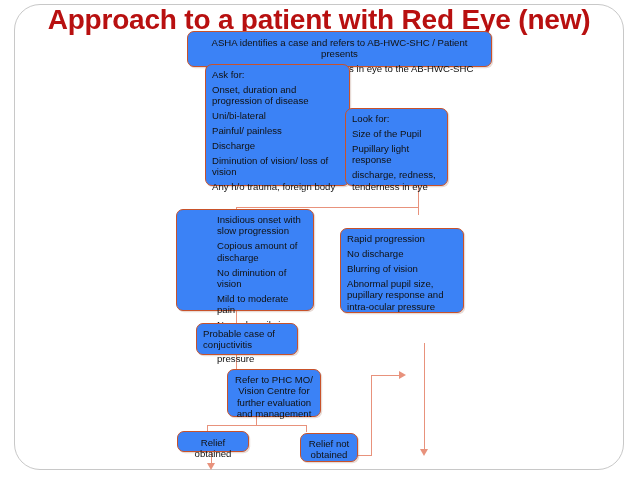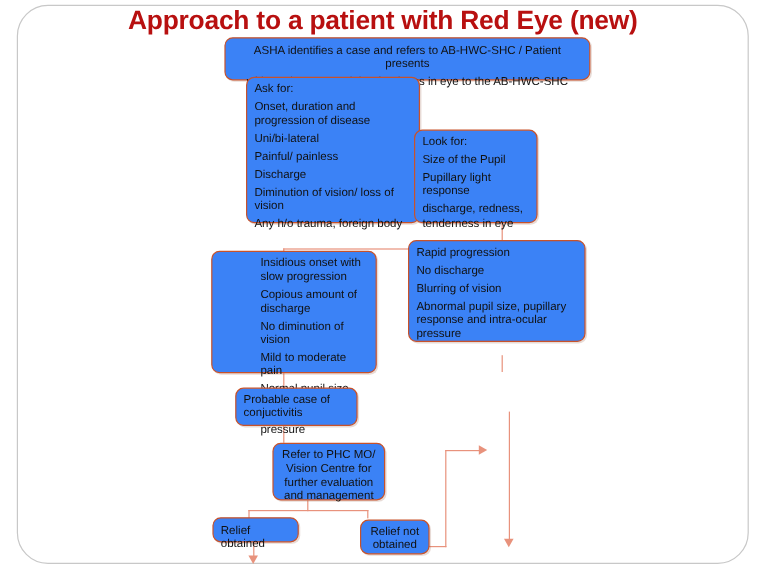--- a/index.html
+++ b/index.html
@@ -20,21 +20,21 @@
     width:610px;height:466px;
     border:1px solid #c8c8c8;
     border-radius:26px;
     box-sizing:border-box;
     pointer-events:none;
   }
   #title{
     position:absolute;
     left:0;top:4px;width:638px;
     text-align:center;
-    font-size:22px;
+    font-size:28px;
     font-weight:bold;
     color:#b81010;
     letter-spacing:-0.2px;
     white-space:nowrap;
   }
 
   
   .box{
     position:absolute;
     box-sizing:border-box;
@@ -141,37 +141,37 @@
   </div>
 
   <div class="box" style="left:176px;top:209px;width:138px;height:102px;padding-left:40px;">
     <span class="ln">Insidious onset with slow progression</span>
     <span class="ln">Copious  amount of discharge</span>
     <span class="ln">No diminution of vision</span>
     <span class="ln">Mild to moderate pain</span>
     <span class="ln">Normal pupil size, pupillary response and intro-ocular pressure</span>
   </div>
 
-  <div class="box" style="left:340px;top:200px;width:148px;height:85px;">
+  <div class="box" style="left:340px;top:228px;width:124px;height:85px;">
     <span class="ln">Rapid progression</span>
     <span class="ln">No discharge</span>
     <span class="ln">Blurring of vision</span>
     <span class="ln">Abnormal pupil size, pupillary response and intra-ocular pressure</span>
   </div>
 
   <div class="box" style="left:196px;top:323px;width:102px;height:32px;">
     <span class="ln">Probable case of conjuctivitis</span>
   </div>
 
 
   <div class="box center" style="left:227px;top:369px;width:94px;height:48px;">
     <span class="ln">Refer to PHC MO/ Vision Centre for further evaluation and management</span>
   </div>
 
-  <div class="box" style="left:177px;top:431px;width:72px;height:21px;padding-top:5px;">
+  <div class="box" style="left:177px;top:431px;width:72px;height:21px;padding-top:5px;text-align:center;">
     <span class="ln">Relief obtained</span>
   </div>
 
   <div class="box center" style="left:272px;top:433px;width:58px;height:29px;margin-left:28px;">
     <span class="ln">Relief not obtained</span>
   </div>
 
 </div>
 
 </body></html>

